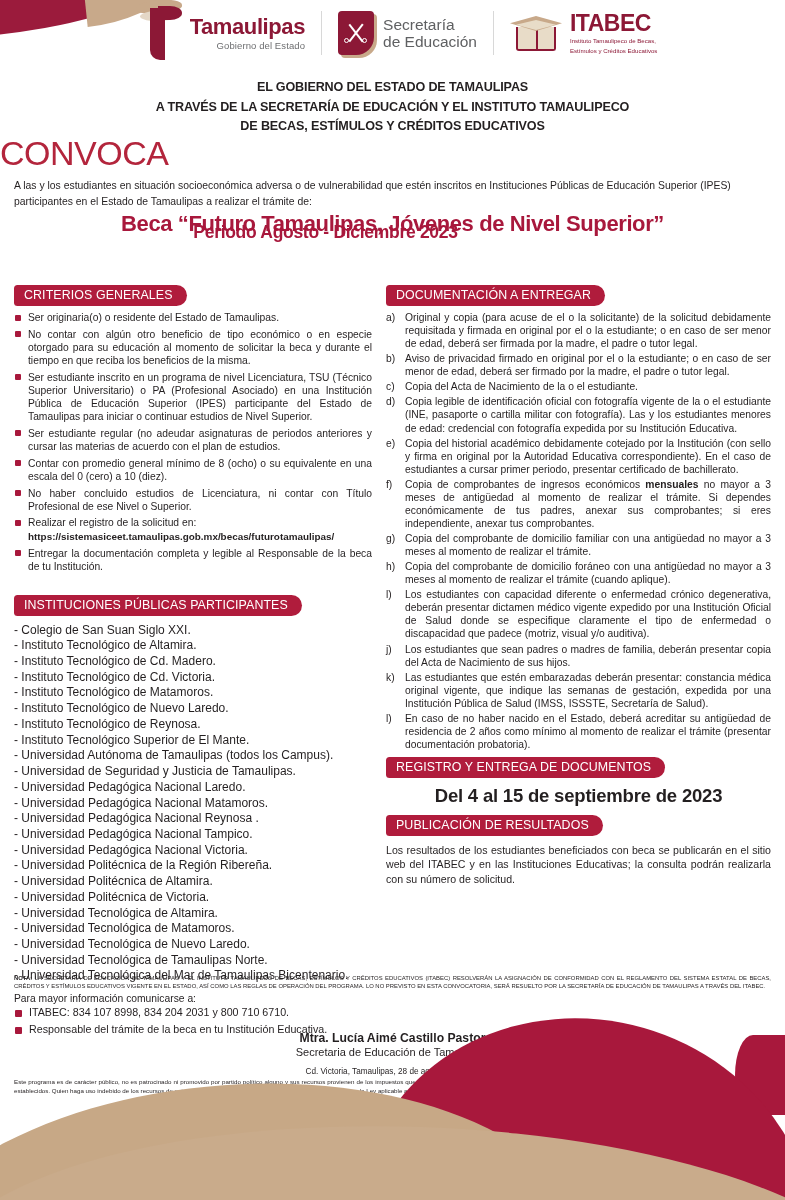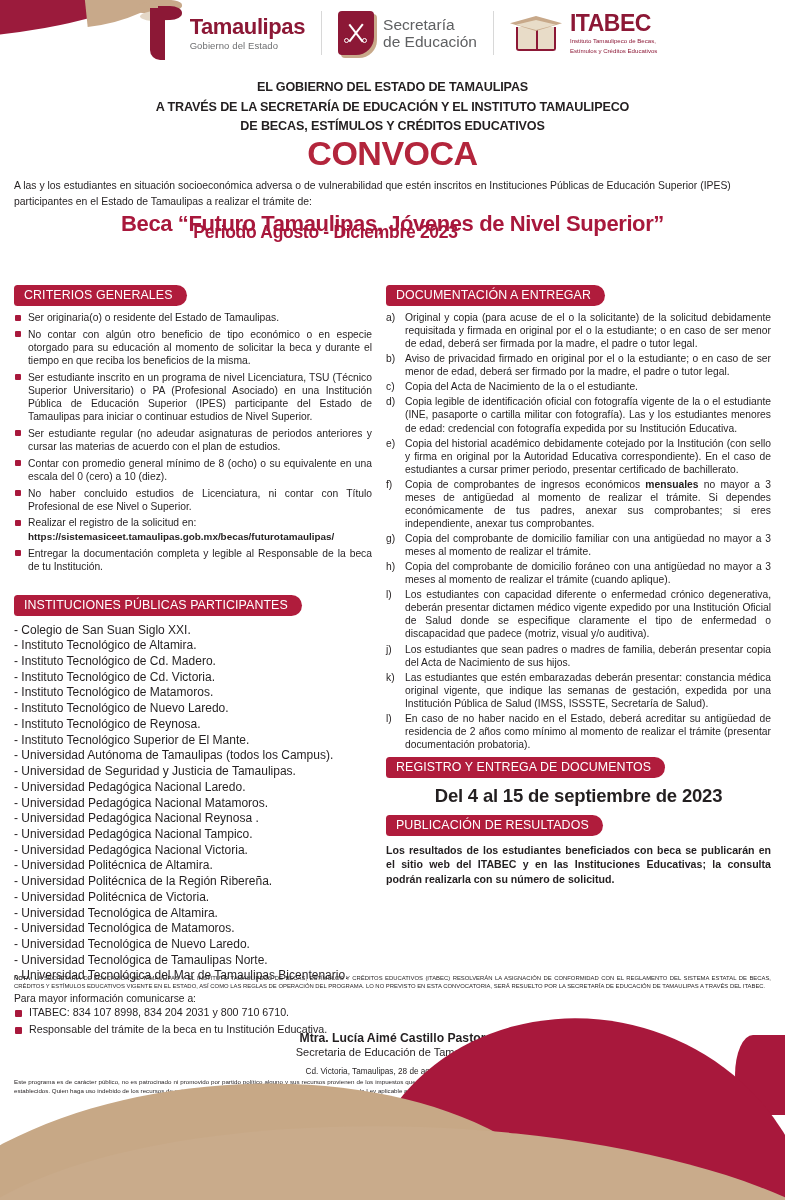--- a/index.html
+++ b/index.html
@@ -47,21 +47,21 @@
     transform: rotate(-3deg);
   }
   .tam-mark .f3 {
     position:absolute; left:30px; top:2px; width:24px; height:14px;
     background:#8c1836; border-radius:0 50% 50% 0;
   }
   .tam-text-main {
     font-size:22px; font-weight:bold; color:#8c1836; letter-spacing:-0.4px;
     line-height:1;
   }
-  .tam-text-sub { font-size:9.5px; color:#6d6e70; letter-spacing:0.1px; margin-top:2px; }
+  .tam-text-sub { font-size:9.5px; color:#6d6e70; letter-spacing:0.1px; margin-top:2px;text-align:right; }
 
   
   .sec-badge {
     position:relative; width:36px; height:44px; background:#8c1836;
     border-radius: 4px 4px 18px 4px; margin-right:9px;
     box-shadow: 3px 3px 0 #c8a98a;
     display:flex; align-items:center; justify-content:center;
   }
   .sec-badge .tool {
     position:relative; width:22px; height:22px;
@@ -101,22 +101,22 @@
   .ita-title { font-size:23px; font-weight:bold; color:#8c1836; letter-spacing:-0.5px; line-height:1; }
   .ita-sub { font-size:6.1px; color:#8c1836; line-height:1.25; margin-top:2px; }
 
   
   .gov-head {
     position:absolute; top:78px; left:0; width:785px; text-align:center;
     color:#231f20; font-weight:bold; font-size:12.6px; line-height:1.55;
     letter-spacing:-0.15px;
   }
   .convoca {
-    position:absolute; top:134px; left:0; width:785px; text-align:center;
-    color:#b3253c; font-weight:bold; font-size:34px; letter-spacing:-0.5px;
+    position:absolute; top:134px; left:0; width:785px; text-align:left;
+    color:#b3253c; font-weight:normal; font-size:34px; letter-spacing:-0.5px;
   }
   .intro {
     position:absolute; top:178px; left:14px; width:757px;
     font-size:10.4px; color:#231f20; line-height:1.5; text-align:left;
   }
   .beca-title {
     position:absolute; top:211px; left:0; width:785px; text-align:center;
     color:#a8183c; font-weight:bold; font-size:22px; letter-spacing:-0.4px;
   }
   .beca-period {
@@ -181,21 +181,20 @@
   }
   .nota b { font-weight:bold; }
 
   .reg-date {
     font-size:18.5px; font-weight:bold; color:#231f20; text-align:center;
     margin-top:2px; margin-bottom:8px; letter-spacing:-0.2px;
   }
   .pub-text {
     font-size:10.6px; line-height:1.35; color:#231f20; text-align:justify;
     margin-top:2px;
-    font-weight:bold;
   }
 
   
   .sign { position:absolute; left:0; top:1031px; width:785px; text-align:center; }
   .sign .name { font-size:12.2px; font-weight:bold; color:#231f20; }
   .sign .role { font-size:11px; color:#231f20; margin-top:1px; }
   .sign .place { font-size:8.2px; color:#231f20; margin-top:9px; }
 
   .legal {
     position:absolute; left:14px; top:1077px; width:757px;
@@ -320,22 +319,22 @@
         <div>- Instituto Tecnológico de Nuevo Laredo.</div>
         <div>- Instituto Tecnológico de Reynosa.</div>
         <div>- Instituto Tecnológico Superior de El Mante.</div>
         <div>- Universidad Autónoma de Tamaulipas (todos los Campus).</div>
         <div>- Universidad de Seguridad y Justicia de Tamaulipas.</div>
         <div>- Universidad Pedagógica Nacional Laredo.</div>
         <div>- Universidad Pedagógica Nacional Matamoros.</div>
         <div>- Universidad Pedagógica Nacional Reynosa .</div>
         <div>- Universidad Pedagógica Nacional Tampico.</div>
         <div>- Universidad Pedagógica Nacional Victoria.</div>
+        <div>- Universidad Politécnica de la Región Ribereña.</div>
         <div>- Universidad Politécnica de Altamira.</div>
-        <div>- Universidad Politécnica de la Región Ribereña.</div>
         <div>- Universidad Politécnica de Victoria.</div>
         <div>- Universidad Tecnológica de Altamira.</div>
         <div>- Universidad Tecnológica de Matamoros.</div>
         <div>- Universidad Tecnológica de Nuevo Laredo.</div>
         <div>- Universidad Tecnológica de Tamaulipas Norte.</div>
         <div>- Universidad Tecnológica del Mar de Tamaulipas Bicentenario.</div>
       </div>
 
     <div class="contact-head">Para mayor información comunicarse a:</div>
     <ul class="contact" id="contact-list">

